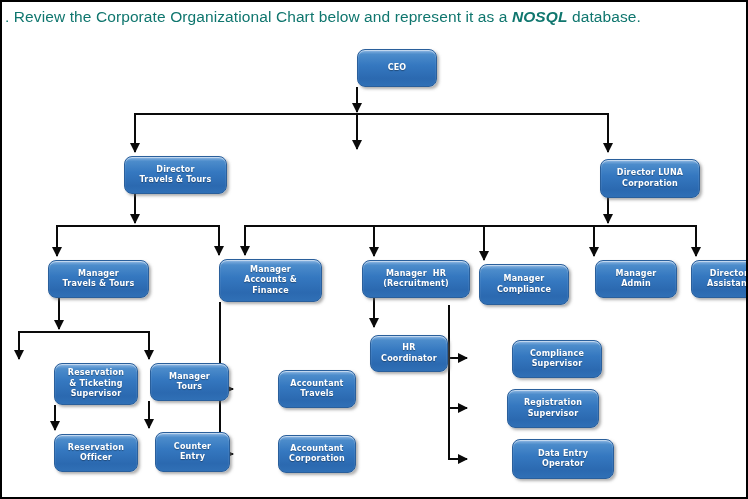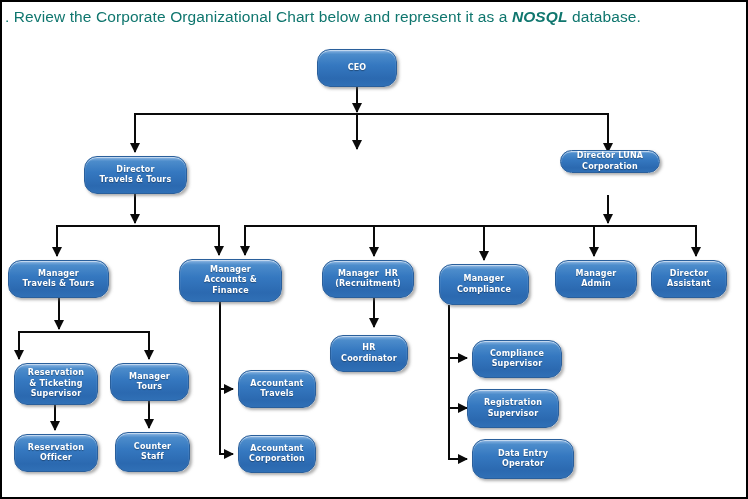--- a/index.html
+++ b/index.html
@@ -26,25 +26,26 @@
     text-align:center;
     white-space:pre-wrap;
     color:#fff;
     font-family:"DejaVu Sans", sans-serif;
     font-weight:bold;
     font-size:8px;
     line-height:1.3;
     letter-spacing:0.2px;
     background:linear-gradient(180deg,#8cb6e2 0%,#4c8ccb 12%,#3578c0 42%,#2b69b0 80%,#3070b6 100%);
     border:1px solid #2a5f9b;
-    border-radius:13px;
+    border-radius:8px;
     box-sizing:border-box;
     box-shadow:2px 2px 3px rgba(110,110,110,0.55), inset 0 1px 1px rgba(255,255,255,0.55);
     text-shadow:0 1px 1px rgba(0,0,0,0.35);
     padding:2px;
+    margin-left:40px;
   }
 </style>
 </head>
 <body>
 
 <div id="canvas">
 
   <div class="title"><span>. Review the Corporate Organizational Chart below and represent it as a </span><span class="em">NOSQL</span><span> database.</span></div>
 
   <svg class="connectors" width="748" height="499">
@@ -102,46 +103,46 @@
       <line x1="447" y1="303" x2="447" y2="457"></line>
       <line x1="446" y1="356" x2="465" y2="356" marker-end="url(#arr)"></line>
       <line x1="446" y1="406" x2="465" y2="406" marker-end="url(#arr)"></line>
       <line x1="446" y1="457" x2="465" y2="457" marker-end="url(#arr)"></line>
     </g>
   </svg>
 
   <div class="node" style="left:315px;top:47px;width:80px;height:38px">CEO</div>
   <div class="node" style="left:82px;top:154px;width:103px;height:38px">Director
 Travels &amp; Tours</div>
-  <div class="node" style="left:558px;top:148px;width:100px;height:23px">Director LUNA
+  <div class="node" style="left:558px;top:157px;width:100px;height:39px">Director LUNA
 Corporation</div>
 
   <div class="node" style="left:6px;top:258px;width:101px;height:38px">Manager
 Travels &amp; Tours</div>
   <div class="node" style="left:177px;top:257px;width:103px;height:43px">Manager
 Accounts &amp;
 Finance</div>
-  <div class="node" style="left:320px;top:258px;width:92px;height:38px">Manager  HR
+  <div class="node" style="left:320px;top:258px;width:108px;height:38px">Manager  HR
 (Recruitment)</div>
   <div class="node" style="left:437px;top:262px;width:90px;height:41px">Manager
 Compliance</div>
   <div class="node" style="left:553px;top:258px;width:82px;height:38px">Manager
 Admin</div>
   <div class="node" style="left:649px;top:258px;width:76px;height:38px">Director
 Assistant</div>
 
   <div class="node" style="left:12px;top:361px;width:84px;height:42px">Reservation
 &amp; Ticketing
 Supervisor</div>
   <div class="node" style="left:108px;top:361px;width:79px;height:38px">Manager
 Tours</div>
   <div class="node" style="left:12px;top:432px;width:84px;height:38px">Reservation
 Officer</div>
   <div class="node" style="left:113px;top:430px;width:75px;height:40px">Counter
-Staff</div>
+Entry</div>
 
   <div class="node" style="left:236px;top:368px;width:78px;height:38px">Accountant
 Travels</div>
   <div class="node" style="left:236px;top:433px;width:78px;height:38px">Accountant
 Corporation</div>
 
   <div class="node" style="left:328px;top:333px;width:78px;height:37px">HR
 Coordinator</div>
 
   <div class="node" style="left:470px;top:338px;width:90px;height:38px">Compliance

